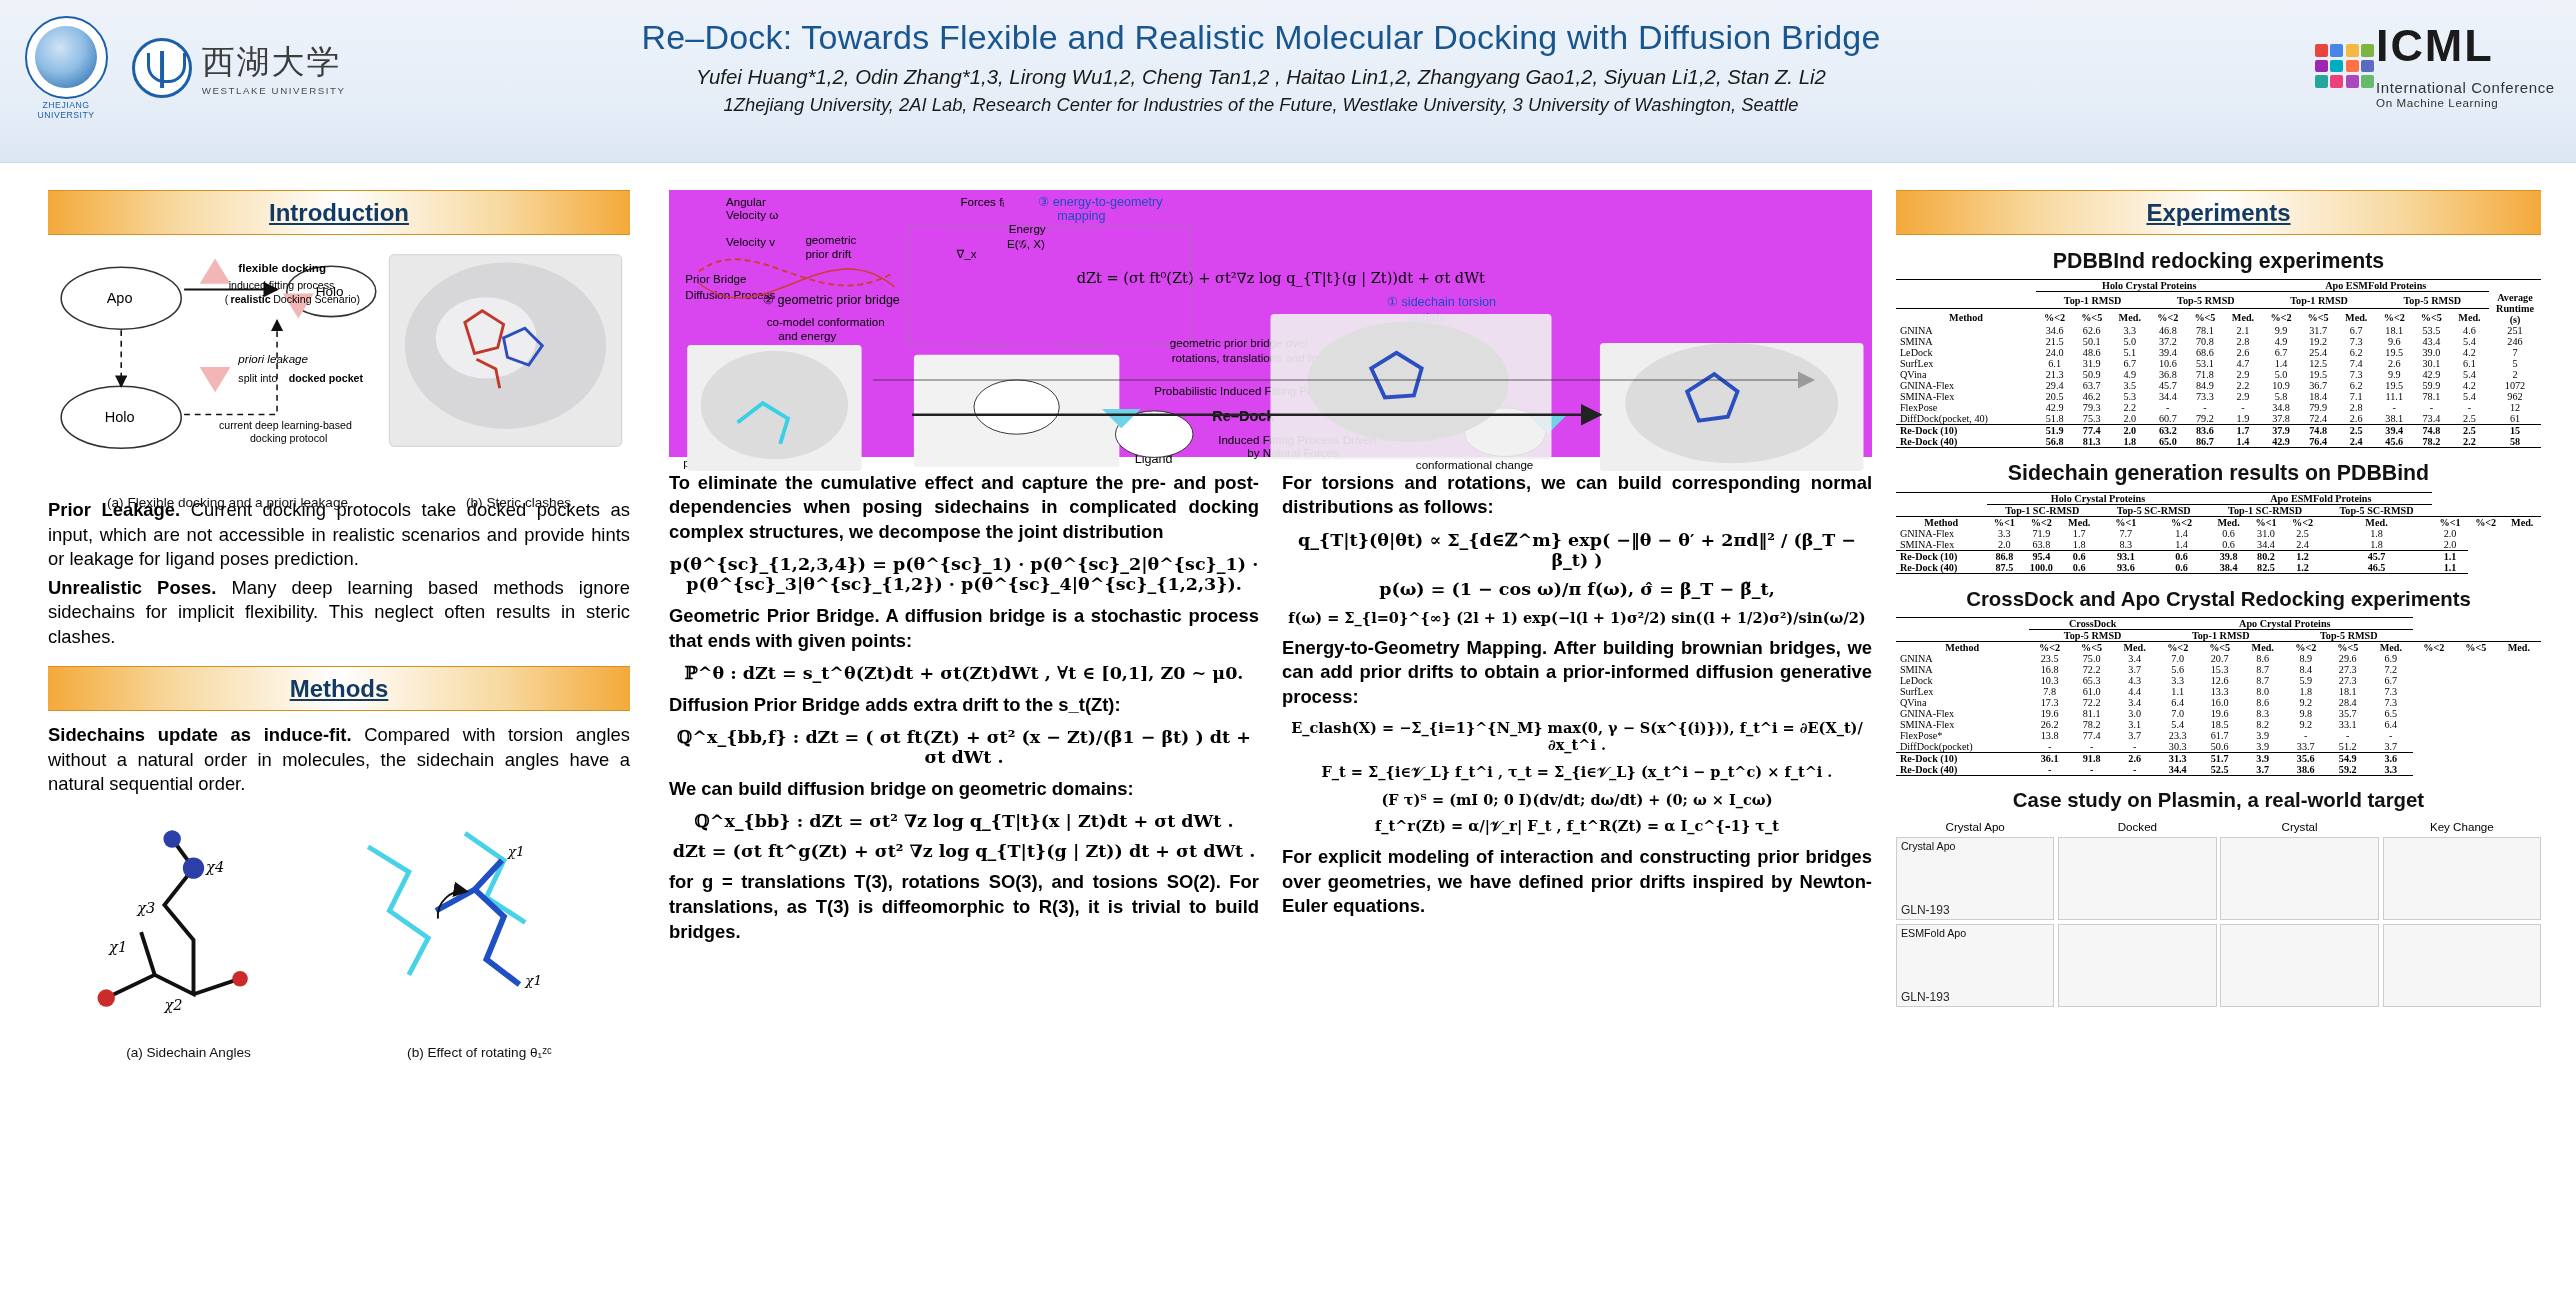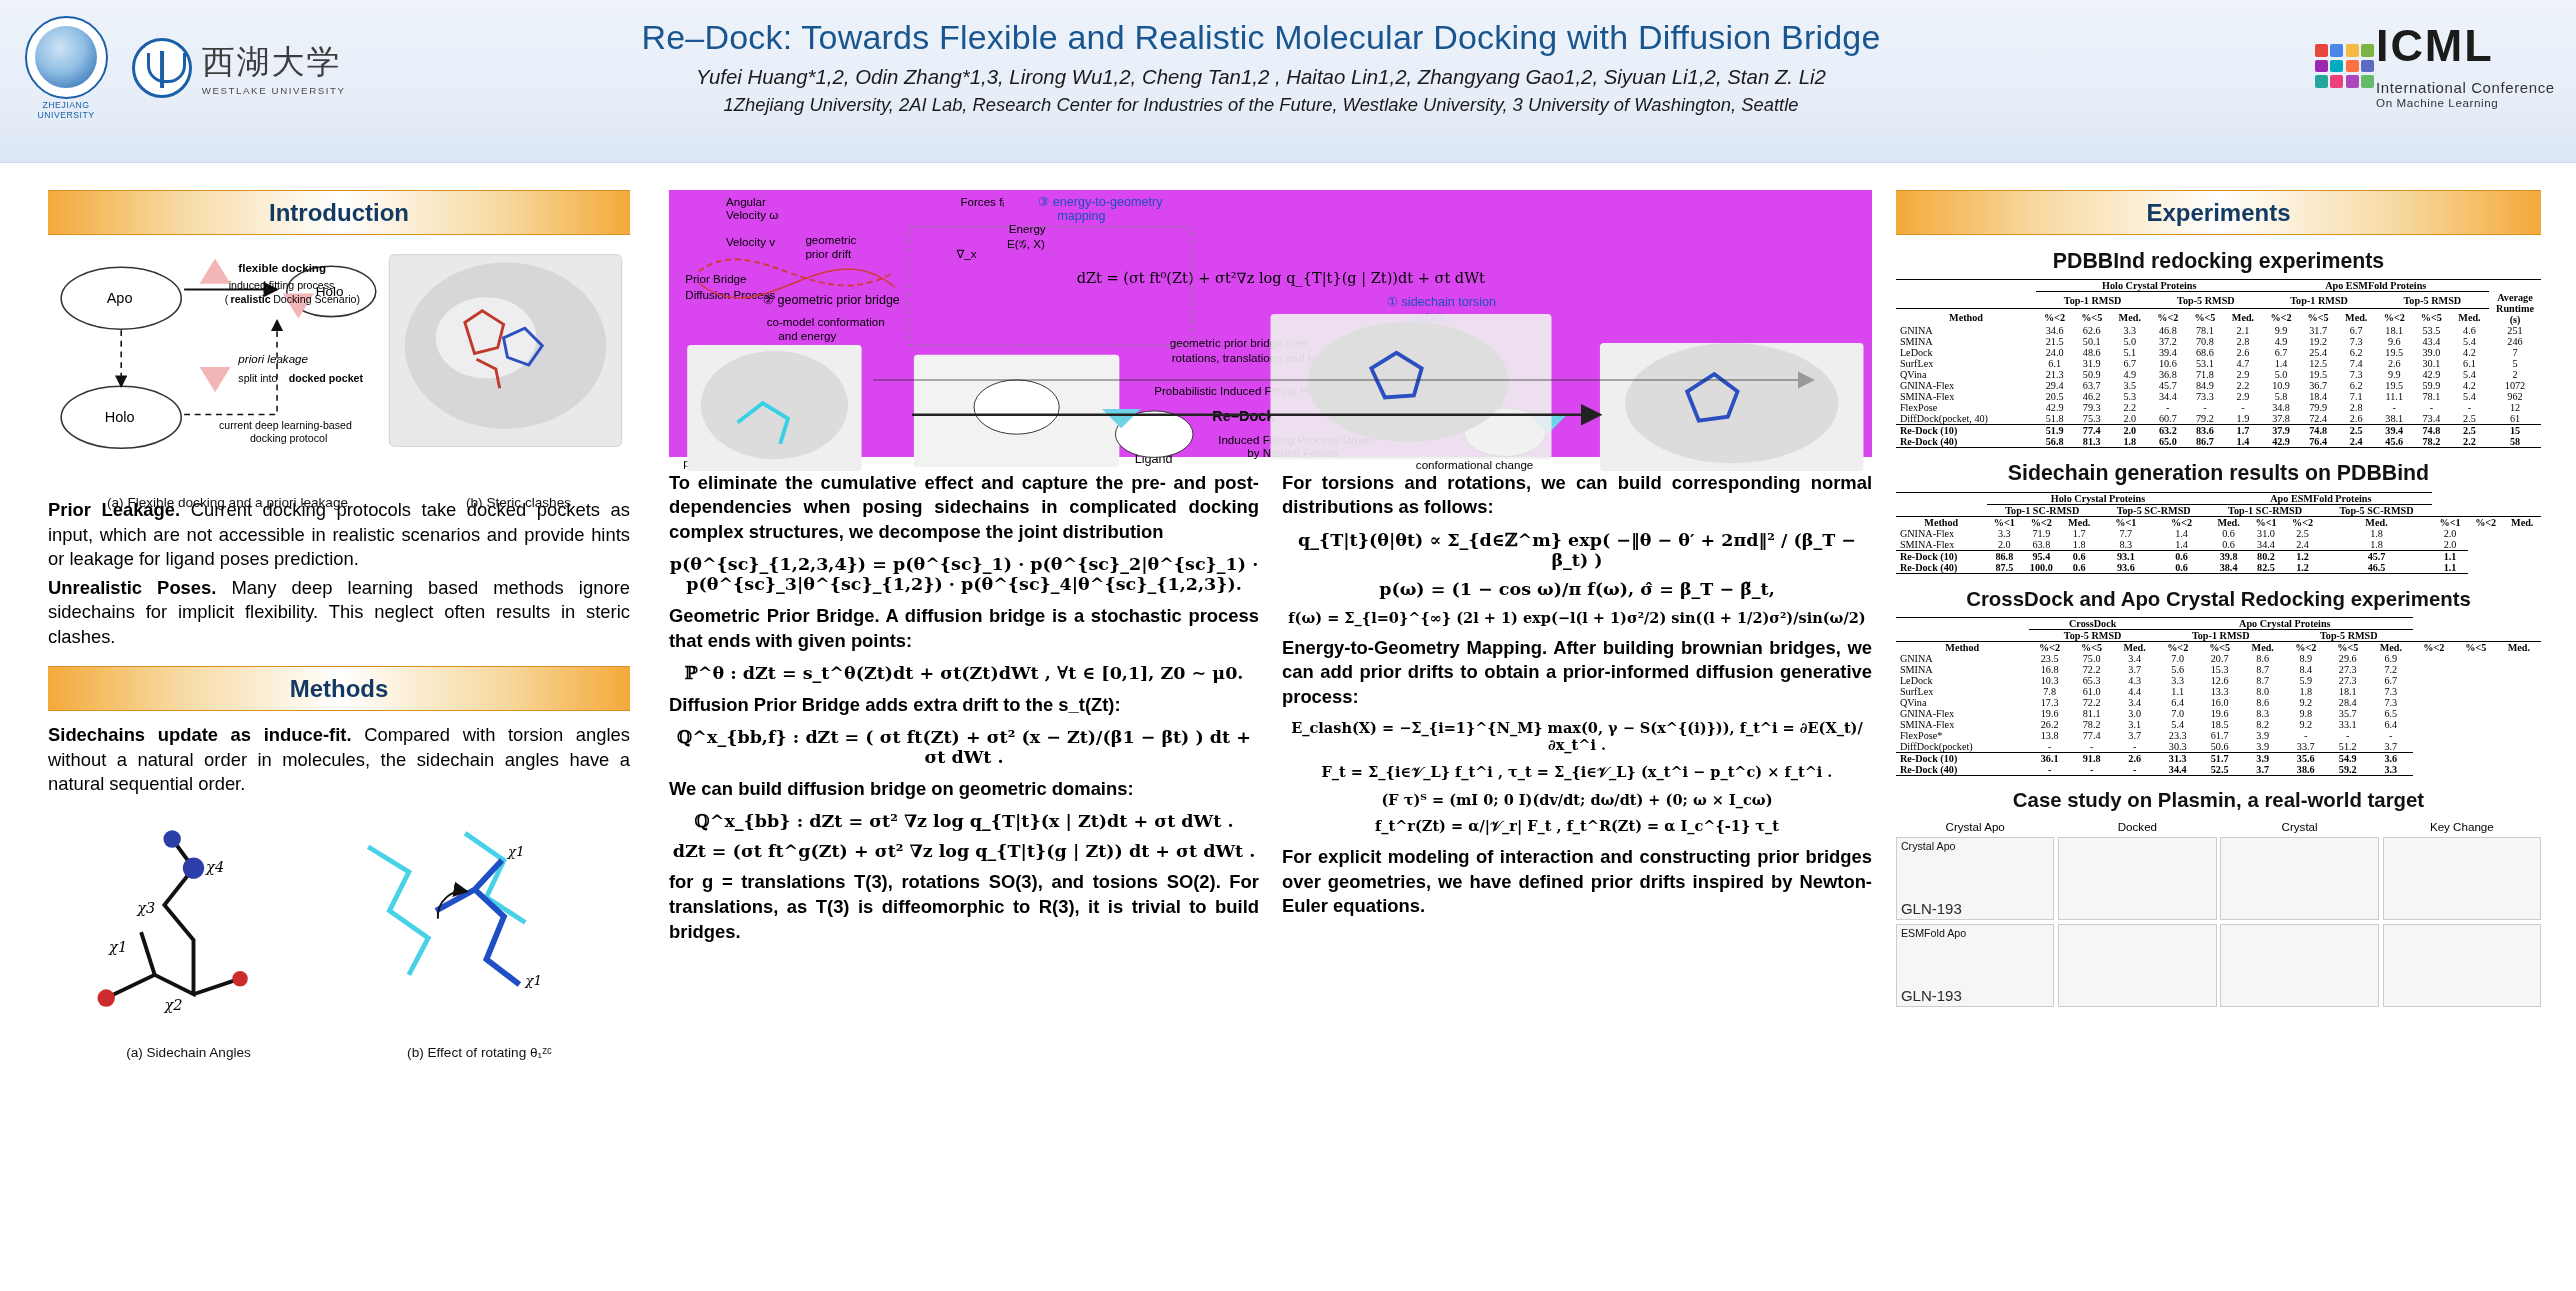--- a/index.html
+++ b/index.html
@@ -52,21 +52,21 @@
   .icml-sub { font-size: 15px; color: #333; letter-spacing: 0.6px; margin-top: 11px;}
   .icml-sub2 { font-size: 11.6px; color: #333; letter-spacing: 0.6px; }
 
   
   .banner {
     position: relative; height: 45px;
     background: linear-gradient(90deg,#f4a93a 0%, #f7d9a0 22%, #ffffff 50%, #f7d9a0 78%, #f4a93a 100%);
     border-top: 1.9px solid #d88f20; border-bottom: 1.9px solid #d88f20;
     display: flex; align-items: center; justify-content: center;
   }
-  .banner span { font-size: 24px; font-weight: bold; color: #123a63; }
+  .banner span { font-size: 24px; font-weight: bold; color: #123a63; text-decoration: underline; }
 
   
   .col-left  { position: absolute; left: 48px;  top: 190px; width: 582px; }
   .col-mid   { position: absolute; left: 669px; top: 190px; width: 1203px; }
   .col-right { position: absolute; left: 1896px; top: 190px; width: 645px; }
 
   .body-text { font-size: 18.4px; line-height: 1.33; margin-top: 11.6px; text-align: justify; }
   .body-text b { font-weight: bold; }
 
   
@@ -97,21 +97,21 @@
   table.res .midrule td, table.res .midrule th { border-top: 1px solid #000; }
   table.res .botrule td { border-bottom: 1.6px solid #000; }
   table.res td.m { text-align: left; padding-left: 3.9px; }
   table.res .b { font-weight: bold; }
   .grp-line { border-bottom: 1px solid #000; }
 
   
   .case-grid { display: grid; grid-template-columns: repeat(4, 1fr); gap: 3.9px; margin-top: 7.8px; }
   .case-cell { height: 83px; border: 1px solid #ccc; background: #f6f6f6; position: relative; font-size: 9.7px; }
   .case-lbl { position: absolute; top: 1.9px; left: 3.9px; font-size: 10.7px; color: #111; }
-  .case-tag { position: absolute; bottom: 1.9px; left: 3.9px; font-size: 15px; color: #2a2a2a; }
+  .case-tag { position: absolute; bottom: 1.9px; left: 3.9px; font-size: 12px; color: #2a2a2a; }
   .case-hdr { font-size: 11.6px; text-align: center; }
 </style>
 </head>
 <body>
 
 <div class="poster">
 
   <div class="header">
 
     <div class="logos-left">

